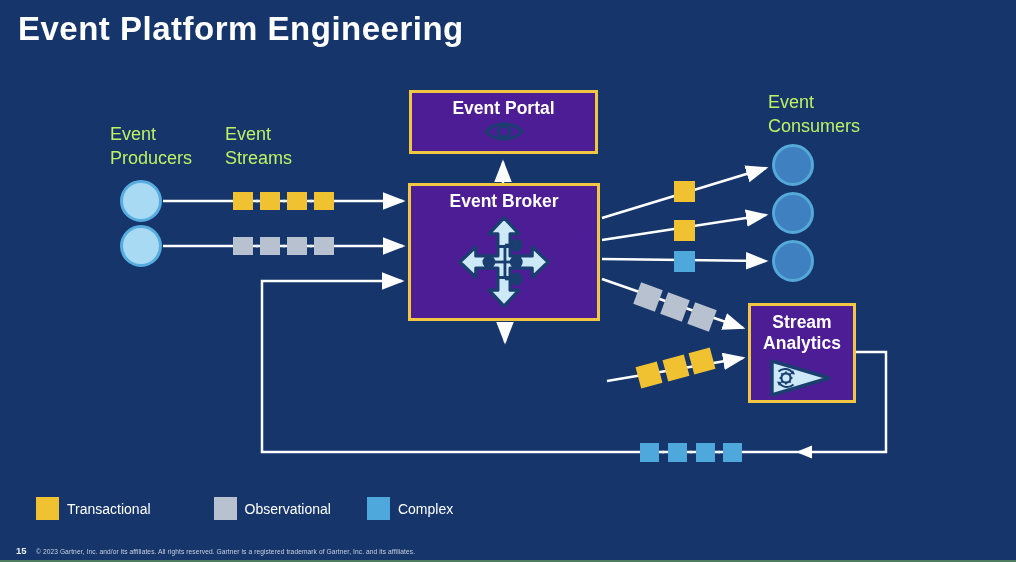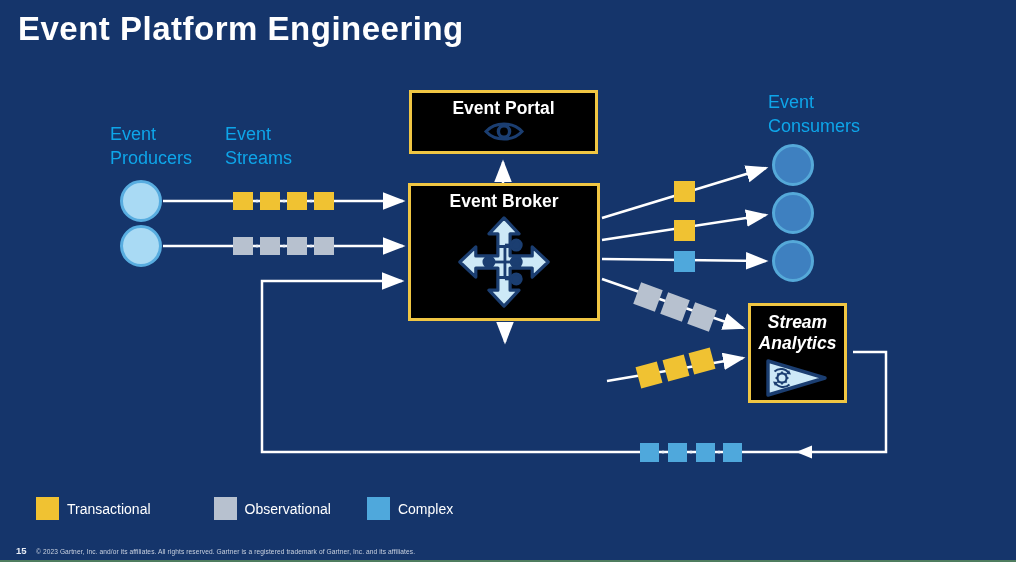--- a/index.html
+++ b/index.html
@@ -1,20 +1,20 @@
 <!DOCTYPE html>
 <html><head>
 <meta charset="utf-8">
 <style>
   html,body{margin:0;padding:0;background:#0b1c3a;}
   .stage{position:relative;width:1016px;height:562px;background:#15356B;overflow:hidden;
          font-family:"Liberation Sans", sans-serif;color:#fff;}
   .title{position:absolute;left:18px;top:10px;font-size:33px;font-weight:bold;letter-spacing:.5px;text-align:center;}
-  .lbl{position:absolute;font-size:18px;line-height:24px;color:#0ea5e9;}
-  .node{position:absolute;background:#000000;border:3px solid #F0C643;box-sizing:border-box;
+  .lbl{position:absolute;font-size:18px;line-height:24px;color:#bef264;}
+  .node{position:absolute;background:#4c1d95;border:3px solid #F0C643;box-sizing:border-box;
         display:flex;flex-direction:column;align-items:center;}
   .node-title{font-weight:bold;font-size:17.5px;line-height:21px;margin-top:5px;text-align:center;}
   .circle{position:absolute;width:42px;height:42px;border-radius:50%;box-sizing:border-box;}
   .circle.producer{background:#A9DAF4;border:3px solid #58ADE0;}
   .circle.consumer{background:#3E80C0;border:3px solid #55A9D9;}
   .overlay{position:absolute;left:0;top:0;z-index:1;}
   .above{z-index:2;}
   .legend{position:absolute;left:36px;top:497px;display:flex;align-items:center;gap:0;z-index:2;}
   .legend-item{display:flex;align-items:center;}
   .legend-swatch{width:23px;height:23px;margin-right:8px;}
@@ -157,21 +157,21 @@
           <line x1="51" y1="68" x2="59" y2="68"></line>
           <circle cx="63" cy="32" r="5.4"></circle>
           <circle cx="63" cy="50" r="5.4"></circle>
           <circle cx="63" cy="68" r="5.4"></circle>
         </g>
       </svg>
     </span>
   </div>
 
 
-  <div class="node above" style="left:748px;top:303px;width:99px;height:100px;font-style:italic;">
+  <div class="node above" style="left:748px;top:303px;width:108px;height:100px;">
     <div class="node-title" style="margin-top:6px;">Stream Analytics</div>
     <span class="icn" style="margin-top:3px;">
       <svg width="66" height="42" viewBox="0 0 66 42">
         <path d="M3,4 L60,21 L3,38 Z" fill="#CDE9F7" stroke="#1B3E71" stroke-width="3.4" stroke-linejoin="round"></path>
         <circle cx="17" cy="21" r="4.6" fill="none" stroke="#1B3E71" stroke-width="2.2"></circle>
         <g stroke="#1B3E71" stroke-width="1.8">
           <line x1="17" y1="14.5" x2="17" y2="16.5"></line>
             <line x1="17" y1="25.5" x2="17" y2="27.5"></line>
           <line x1="10.5" y1="21" x2="12.5" y2="21"></line>
             <line x1="21.5" y1="21" x2="23.5" y2="21"></line>

